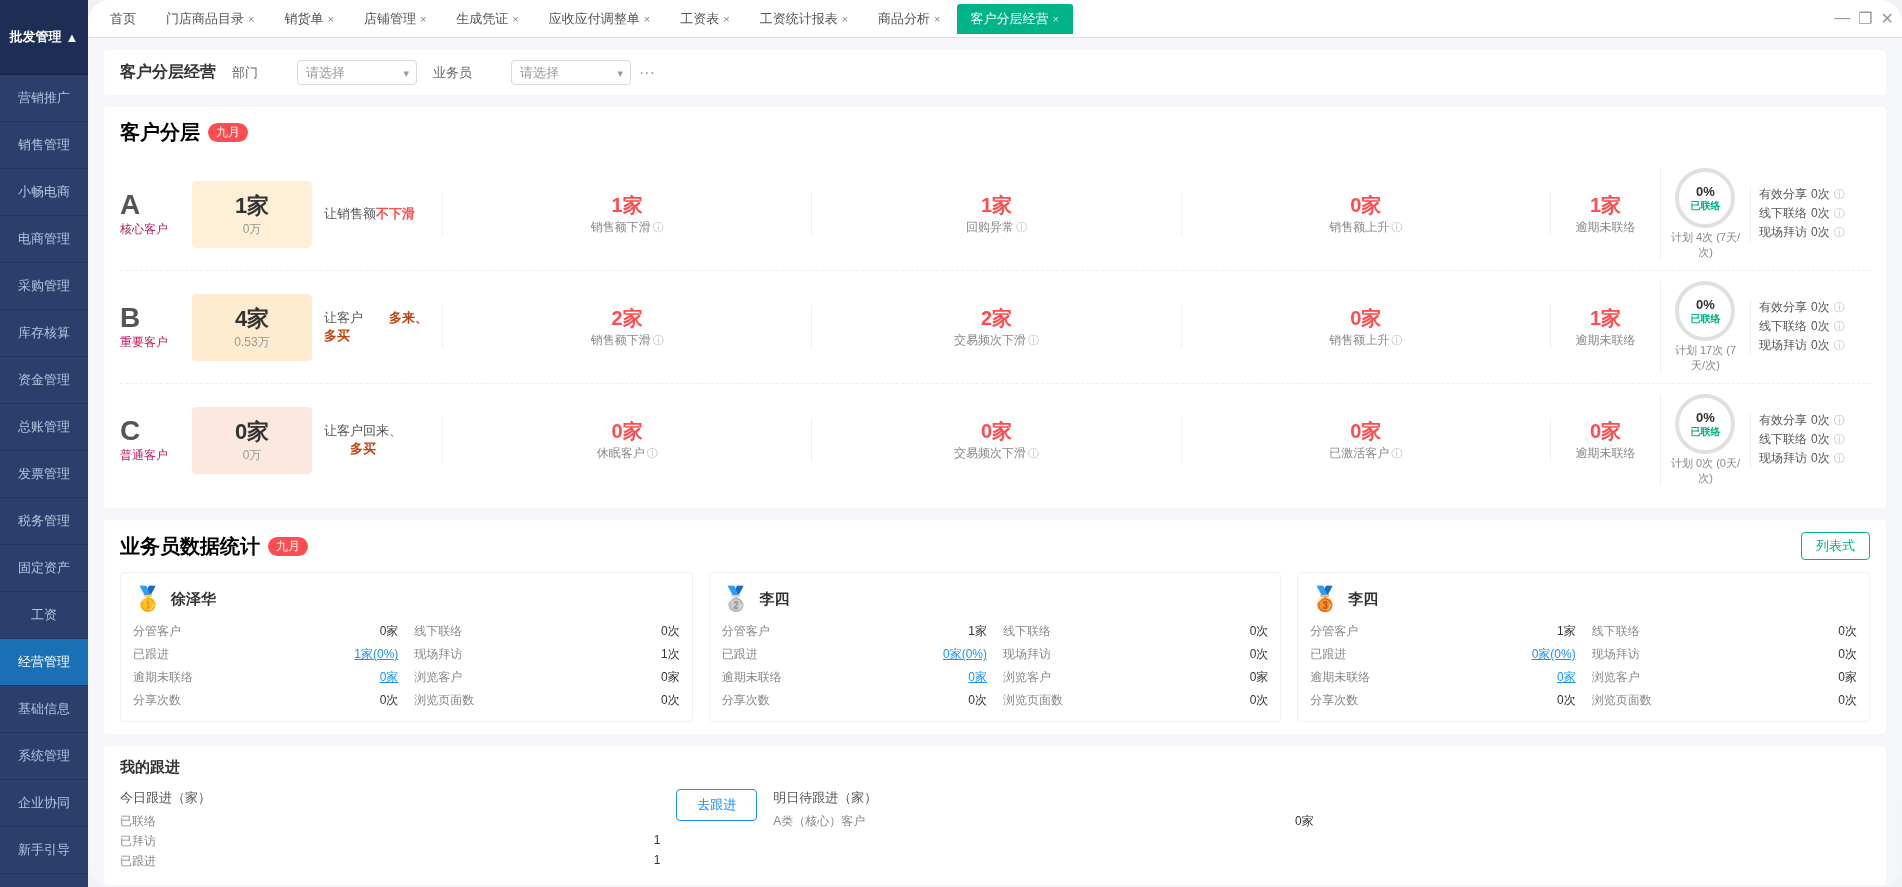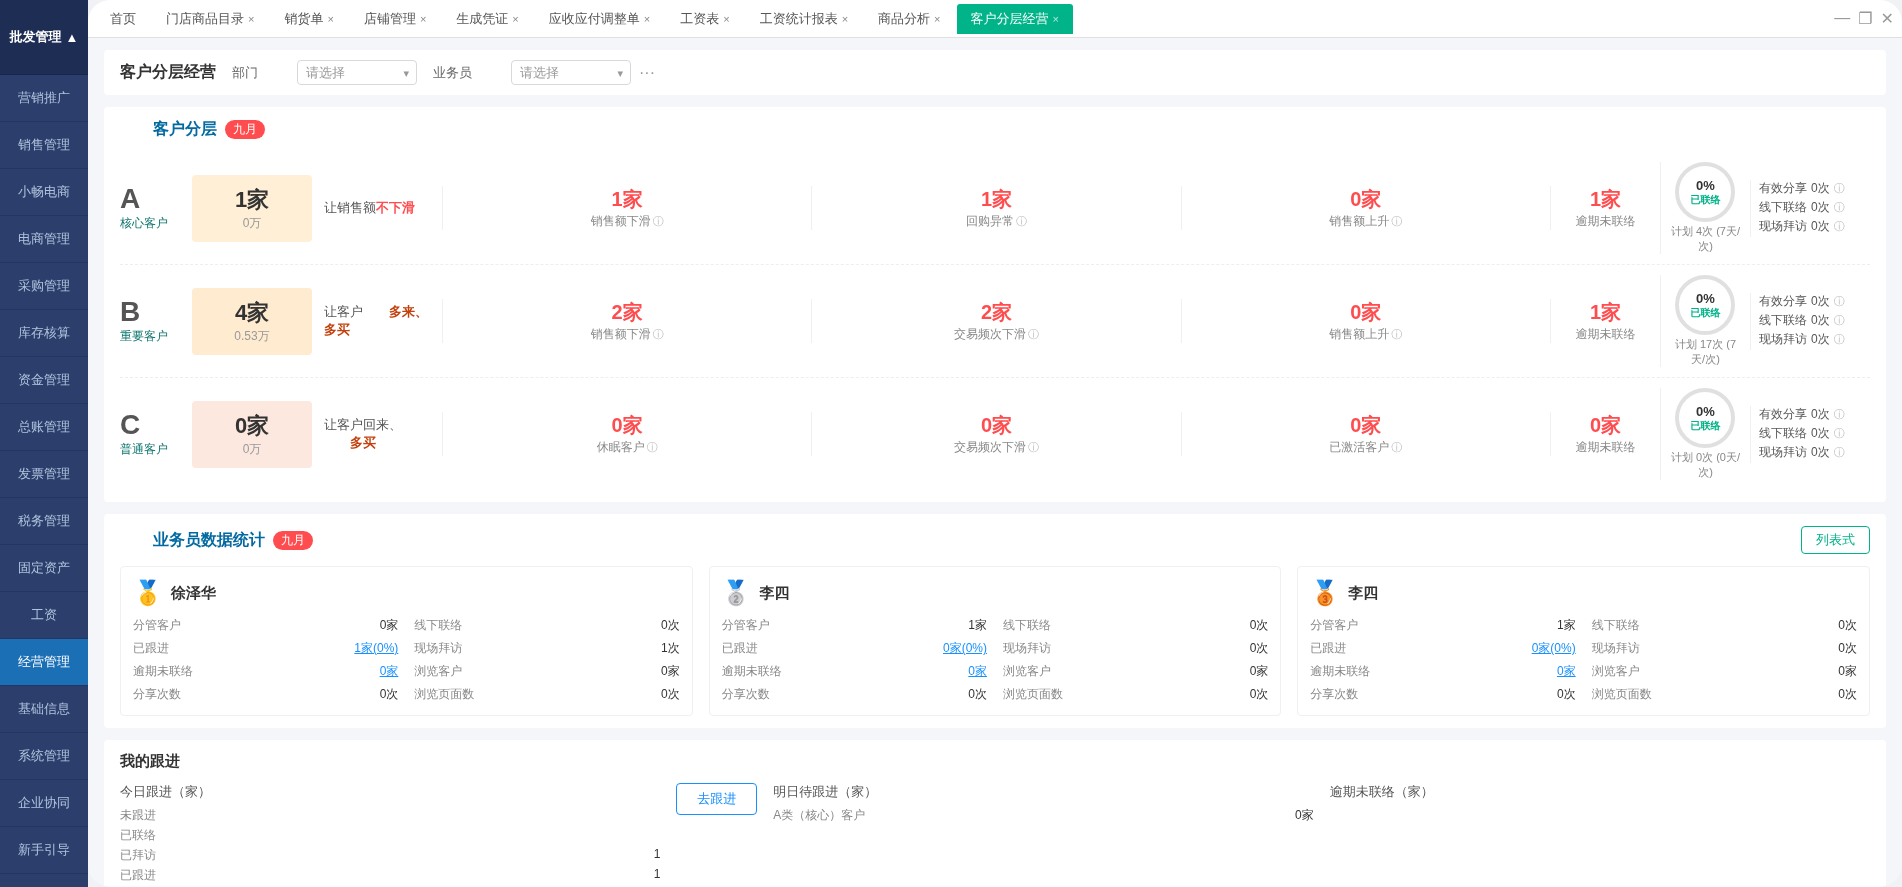--- a/index.html
+++ b/index.html
@@ -140,24 +140,23 @@
       margin-bottom: 12px;
       padding: 12px 16px;
     }
     .section-header {
       display: flex;
       align-items: center;
       gap: 8px;
       margin-bottom: 12px;
     }
     .section-title {
-      font-size: 16px;
+      font-size: 20px;
       font-weight: bold;
-      color: #0369a1;
-      margin-left: 33px;
+      color: #000000;
     }
     .month-badge {
       background: #ff4d4f;
       color: #fff;
       border-radius: 10px;
       padding: 1px 8px;
       font-size: 12px;
     }
 
     
@@ -172,21 +171,21 @@
     .tier-label {
       width: 72px;
       flex-shrink: 0;
     }
     .tier-letter {
       font-size: 28px;
       font-weight: bold;
       color: #555;
       line-height: 1;
     }
-    .tier-name { font-size: 12px; color: #0f766e; margin-top: 2px; }
+    .tier-name { font-size: 12px; color: #be185d; margin-top: 2px; }
 
     .tier-count-block {
       width: 120px;
       flex-shrink: 0;
       position: relative;
     }
     .tier-count-shape {
       padding: 10px 16px;
       border-radius: 4px;
       text-align: center;
@@ -778,24 +777,20 @@
         </div>
     </div>
 
     <div class="followup-section">
       <div class="followup-title">我的跟进</div>
       <div class="followup-grid">
         <div>
           <div class="followup-col-title">今日跟进（家）</div>
           <div>
             <div class="followup-row">
-                <span>未跟进</span>
-                <span class="fval"></span>
-              </div>
-            <div class="followup-row">
                 <span>已联络</span>
                 <span class="fval"></span>
               </div>
             <div class="followup-row">
                 <span>已拜访</span>
                 <span class="fval">1</span>
               </div>
             <div class="followup-row">
                 <span>已跟进</span>
                 <span class="fval">1</span>
@@ -805,20 +800,17 @@
         <div style="display:flex;align-items:center;">
           <button class="followup-go-btn">去跟进</button>
         </div>
         <div>
           <div class="followup-col-title">明日待跟进（家）</div>
           <div class="followup-row">
             <span>A类（核心）客户</span>
             <span class="fval">0家</span>
           </div>
         </div>
-        <div>
-          <div class="followup-col-title">逾期未联络（家）</div>
-        </div>
       </div>
     </div>
 
   </div>
 </div>
 
 </body></html>

